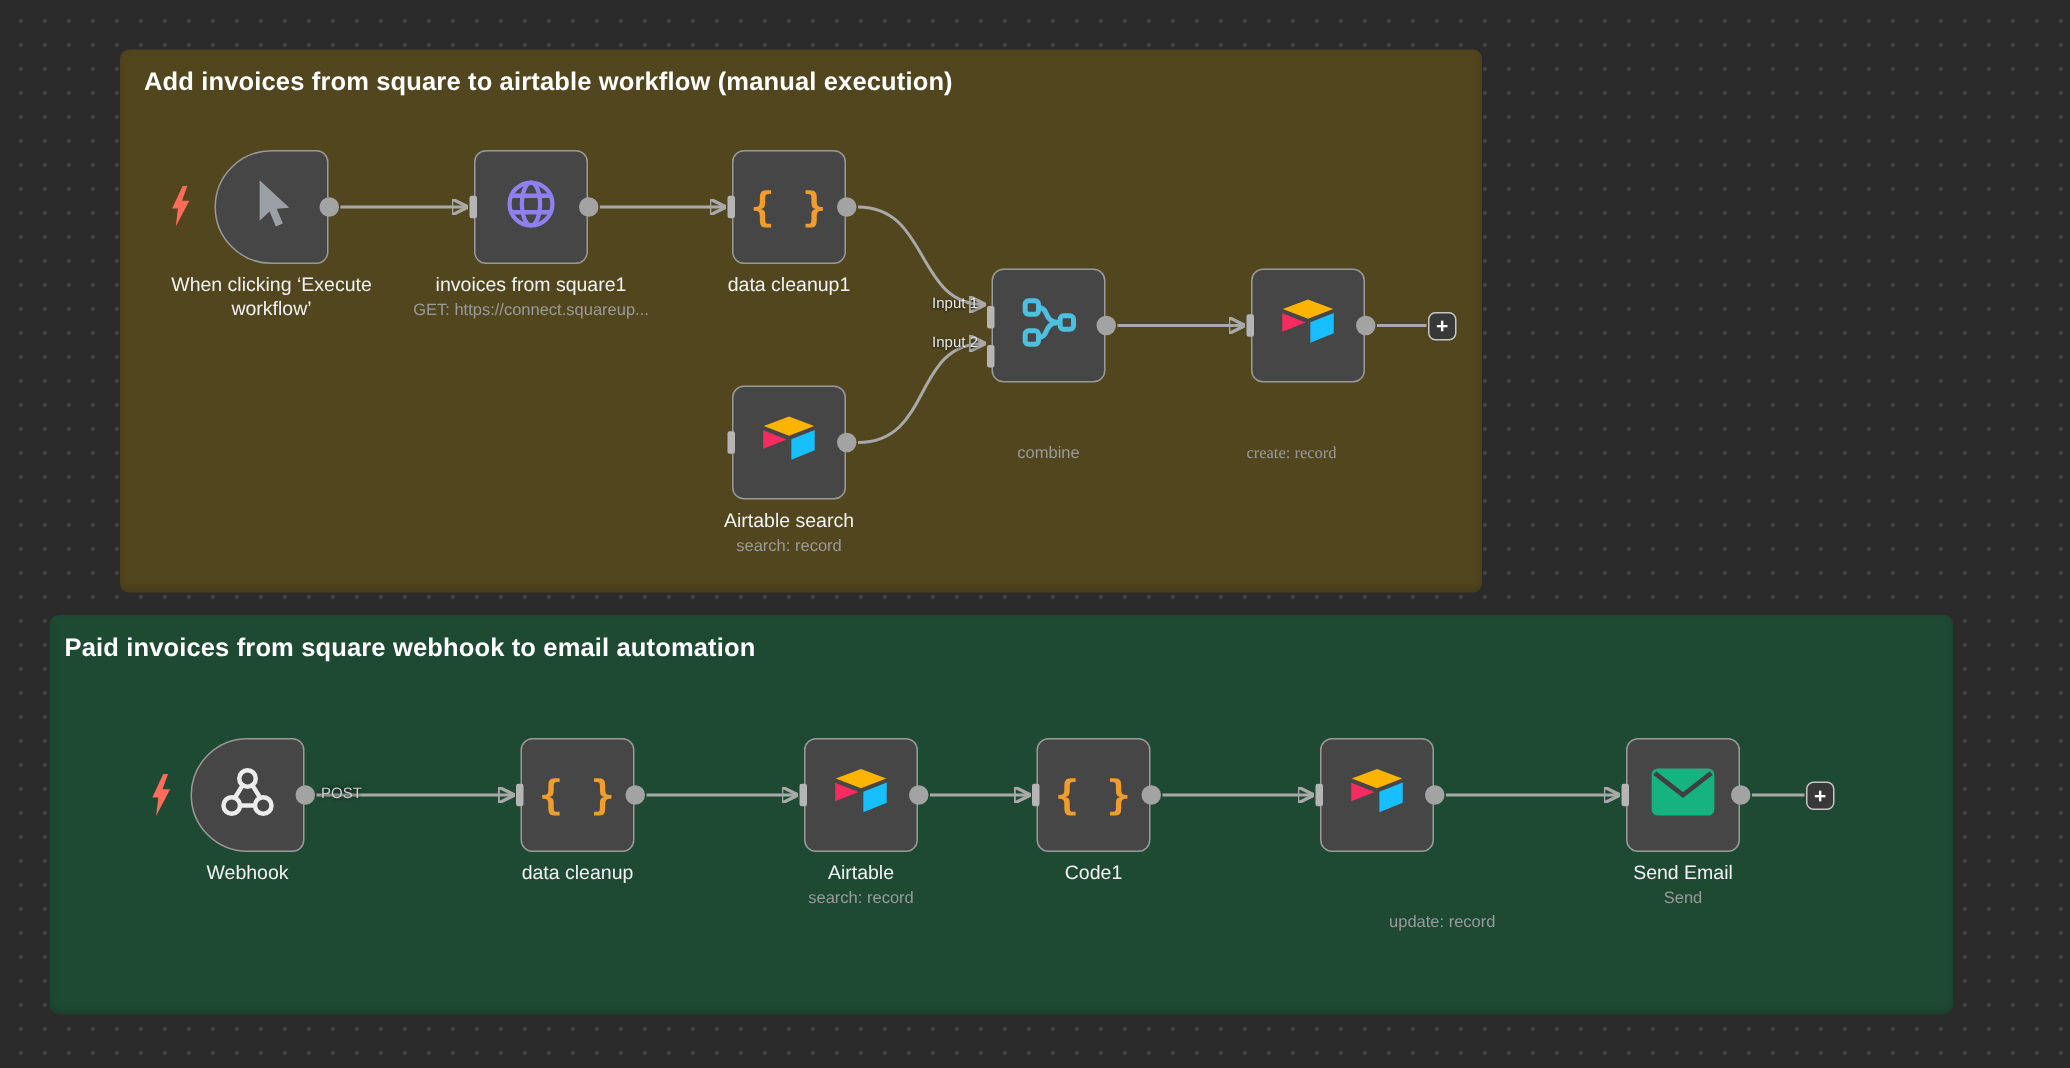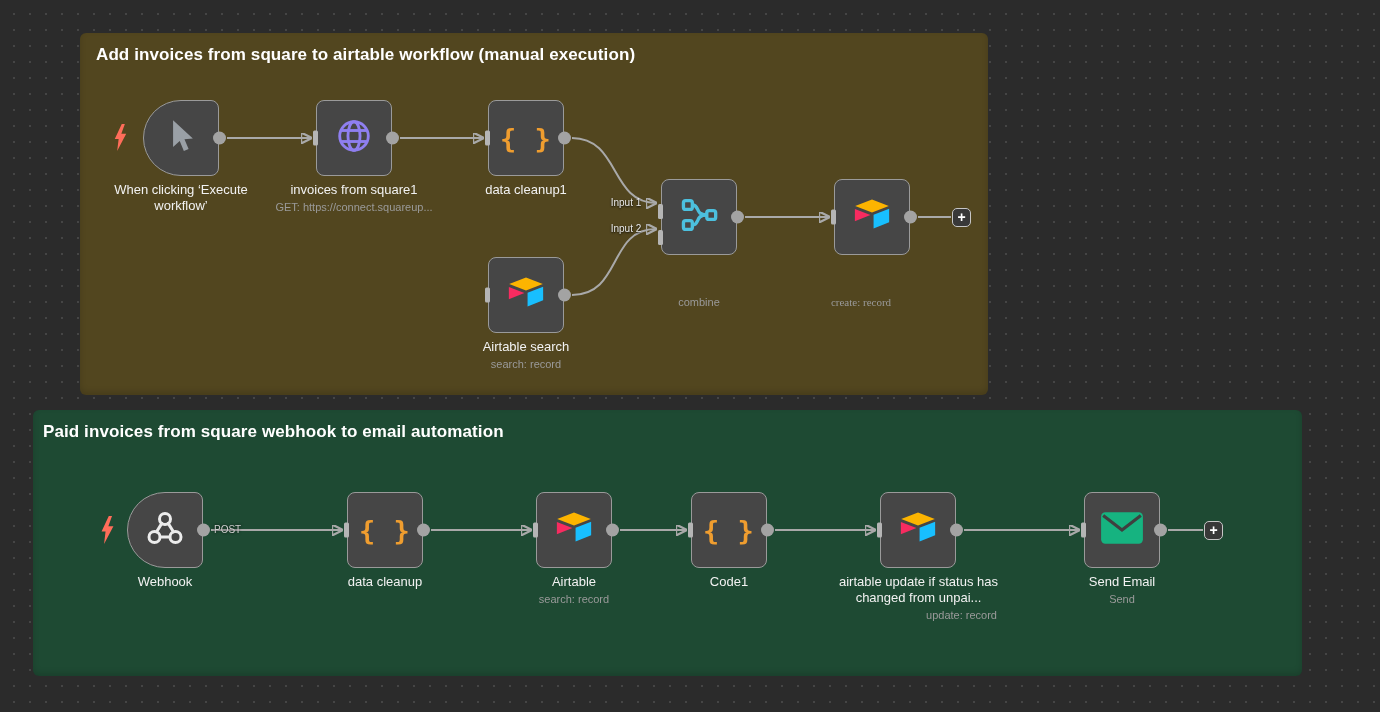--- a/index.html
+++ b/index.html
@@ -32,21 +32,21 @@
   .in-port.p2{top:50px;transform:none;}
 
   .code-braces{font-family:"DejaVu Sans Mono",monospace;font-size:27px;font-weight:700;color:#ef9d2f;letter-spacing:1px;}
 
   .node-label{position:absolute;z-index:2;color:#f2f2f2;font-size:13px;font-weight:400;
               text-align:center;line-height:16px;}
   .node-sub{position:absolute;z-index:2;color:#9a9a9a;font-size:11px;font-weight:400;
             text-align:center;white-space:nowrap;}
 
   .port-label{position:absolute;z-index:2;color:#e8e8e8;font-size:10px;font-weight:400;
-              text-align:center;text-shadow:0 1px 2px rgba(0,0,0,.9);}
+              text-align:right;text-shadow:0 1px 2px rgba(0,0,0,.9);}
   .conn-label{position:absolute;z-index:2;color:#cfcfcf;font-size:10px;font-weight:400;
               text-shadow:0 0 3px rgba(0,0,0,.9);}
 
   .add-btn{position:absolute;z-index:2;width:19px;height:19px;background:#383838;border:1.5px solid #c6c6c6;
            border-radius:5px;color:#ffffff;font-size:14px;font-weight:700;display:flex;align-items:center;
            justify-content:center;line-height:1;padding-bottom:1px;}
   .bolt{position:absolute;z-index:2;}
 </style>
 </head>
 <body>
@@ -219,21 +219,20 @@
     <span>
       <svg width="42" height="42" viewBox="0 0 24 24">
         <path d="M12 3.2 L21.6 6.9 L12 10.6 L2.4 6.9 Z" fill="#fcb400"></path>
         <path d="M12.9 11.9 L21.8 8.4 V16.1 L12.9 19.7 Z" fill="#18bfff"></path>
         <path d="M2.2 8.5 L11.1 12 L2.2 15.5 Z" fill="#f82b60"></path>
       </svg>
     </span>
     <span class="in-port"></span>
     <span class="out-dot"></span>
   </div>
-  <div class="node-label" style="left:831px;top:574px;width:175px;">airtable update if status has changed from unpai...</div>
   <div class="node-sub" style="left:874px;top:609px;width:175px;">update: record</div>
 
   <div class="node" style="left:1084px;top:492px;">
     <span>
       <svg width="46" height="36" viewBox="0 0 44 34">
         <rect x="2" y="2" width="40" height="30" rx="4" fill="#16b380"></rect>
         <path d="M4 5 L22 19 L40 5" stroke="#3f3f3f" stroke-width="3" fill="none"></path>
       </svg>
     </span>
     <span class="in-port"></span>

